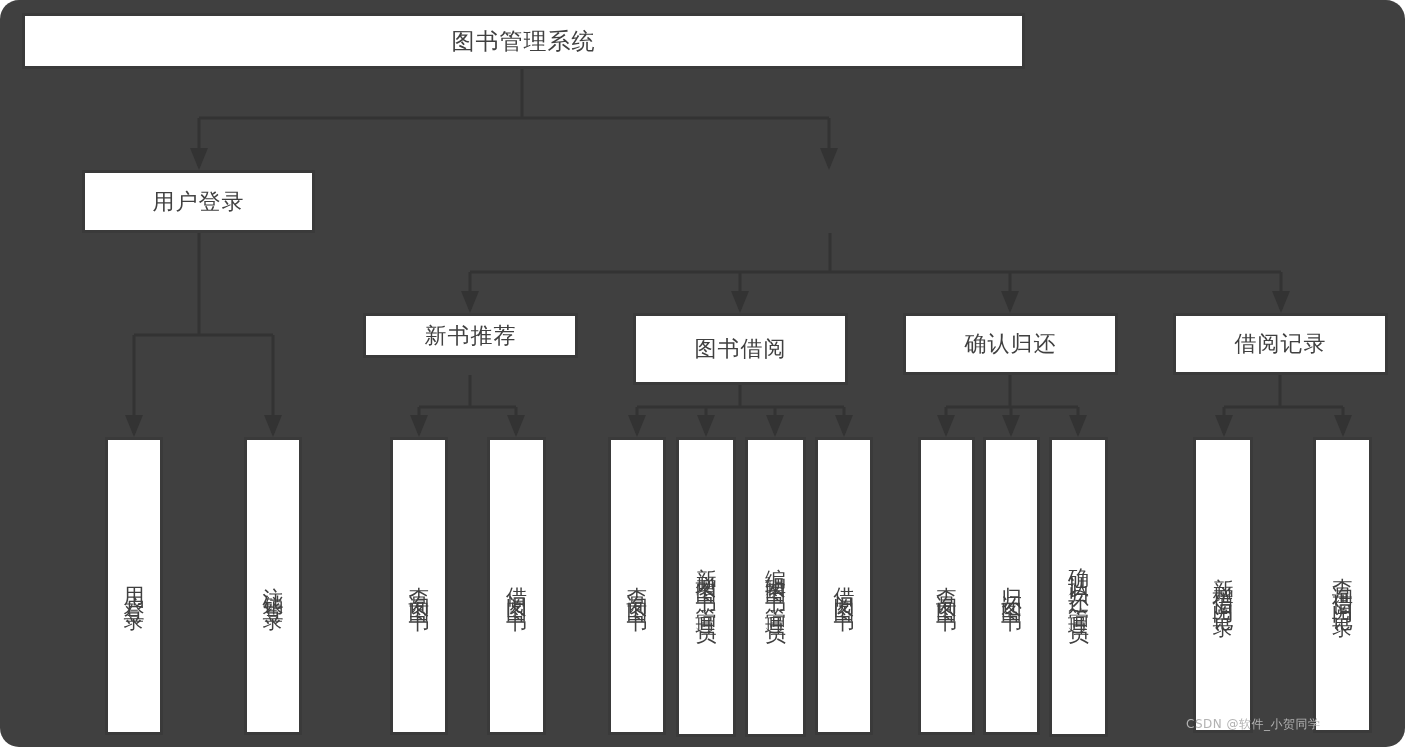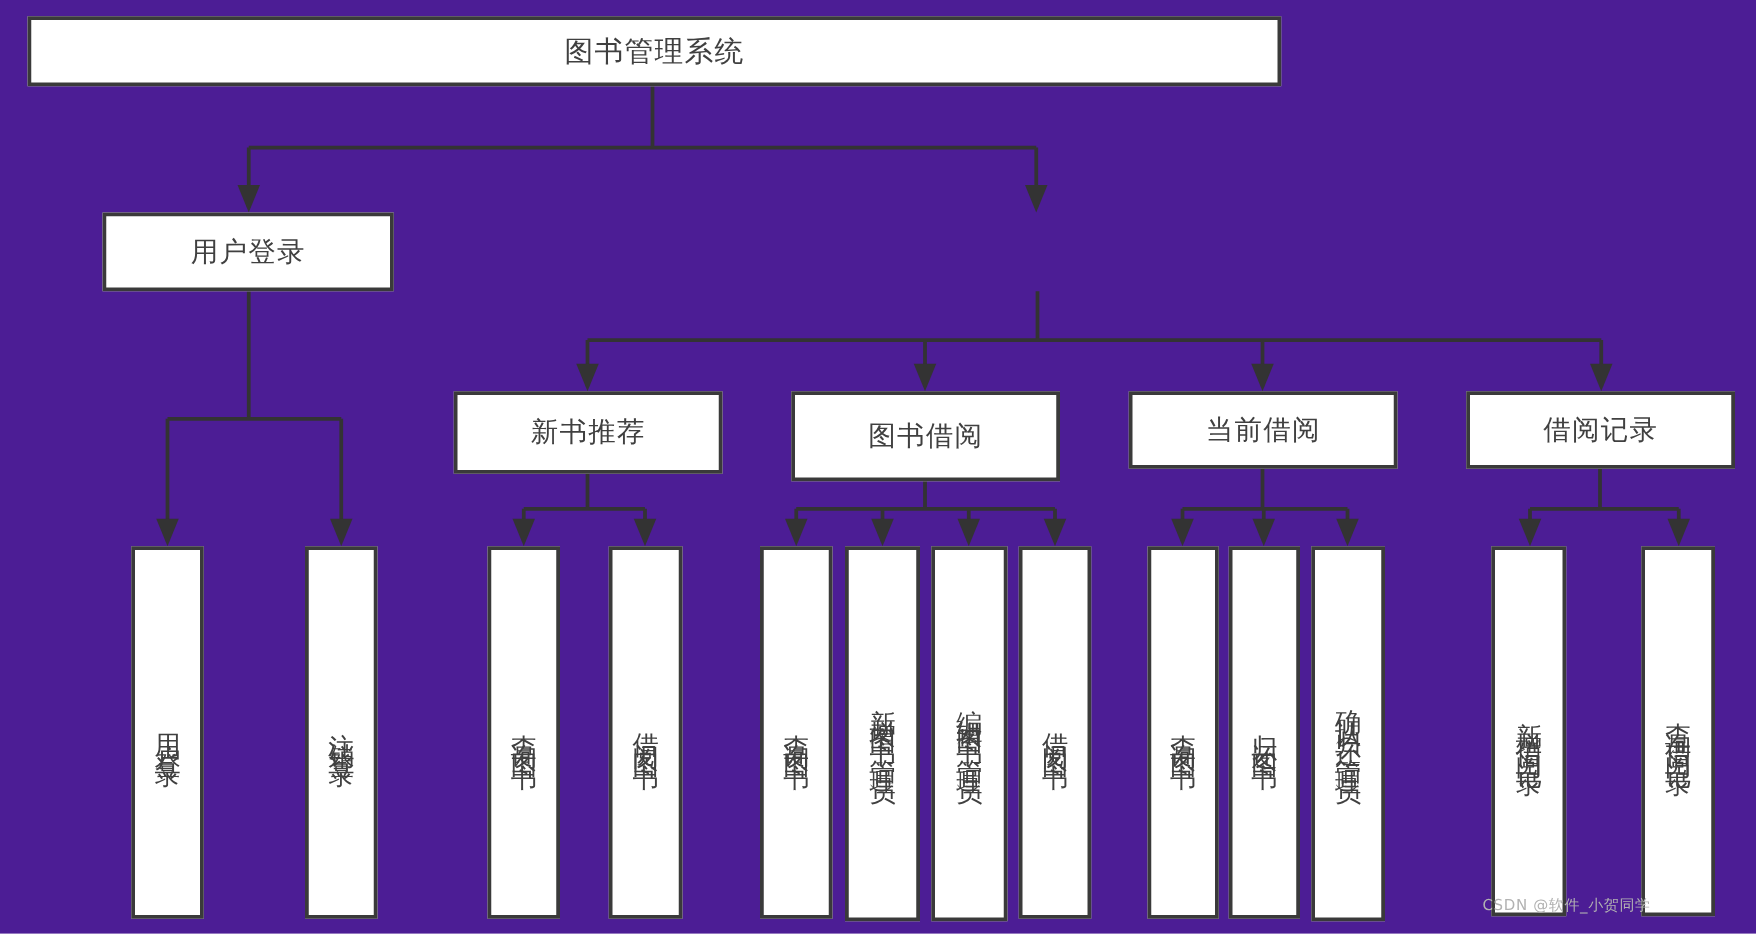--- a/index.html
+++ b/index.html
@@ -5,22 +5,23 @@
   * { margin: 0; padding: 0; box-sizing: border-box; }
   html, body { background: #ffffff; }
   body {
     font-family: "DejaVu Sans", "Liberation Sans", sans-serif;
     color: #404040;
   }
   .canvas {
     position: relative;
     width: 1405px;
     height: 747px;
-    background: #4c1d95;
+    background: #404040;
     overflow: hidden;
+    border-radius: 19px;
   }
   .connectors {
     position: absolute;
     left: 0; top: 0;
     width: 1405px; height: 747px;
     pointer-events: none;
   }
   .box {
     position: absolute;
     background: #ffffff;
@@ -101,28 +102,28 @@
   </svg>
 
   <div class="box h root" style="left:22px; top:13px; width:1003px; height:56px">
     <span>图书管理系统</span>
   </div>
 
   <div class="box h" style="left:82px; top:170px; width:233px; height:63px">
     <span>用户登录</span>
   </div>
 
-  <div class="box h" style="left:363px; top:313px; width:215px; height:66px">
+  <div class="box h" style="left:363px; top:313px; width:215px; height:45px">
     <span>新书推荐</span>
   </div>
   <div class="box h" style="left:633px; top:313px; width:215px; height:72px">
     <span>图书借阅</span>
   </div>
   <div class="box h" style="left:903px; top:313px; width:215px; height:62px">
-    <span>当前借阅</span>
+    <span>确认归还</span>
   </div>
   <div class="box h" style="left:1173px; top:313px; width:215px; height:62px">
     <span>借阅记录</span>
   </div>
 
   <div class="box v" style="left:105px; top:437px; width:58px; height:298px">
     <span>用户登录</span>
   </div>
   <div class="box v" style="left:244px; top:437px; width:58px; height:298px">
     <span>注销登录</span>

